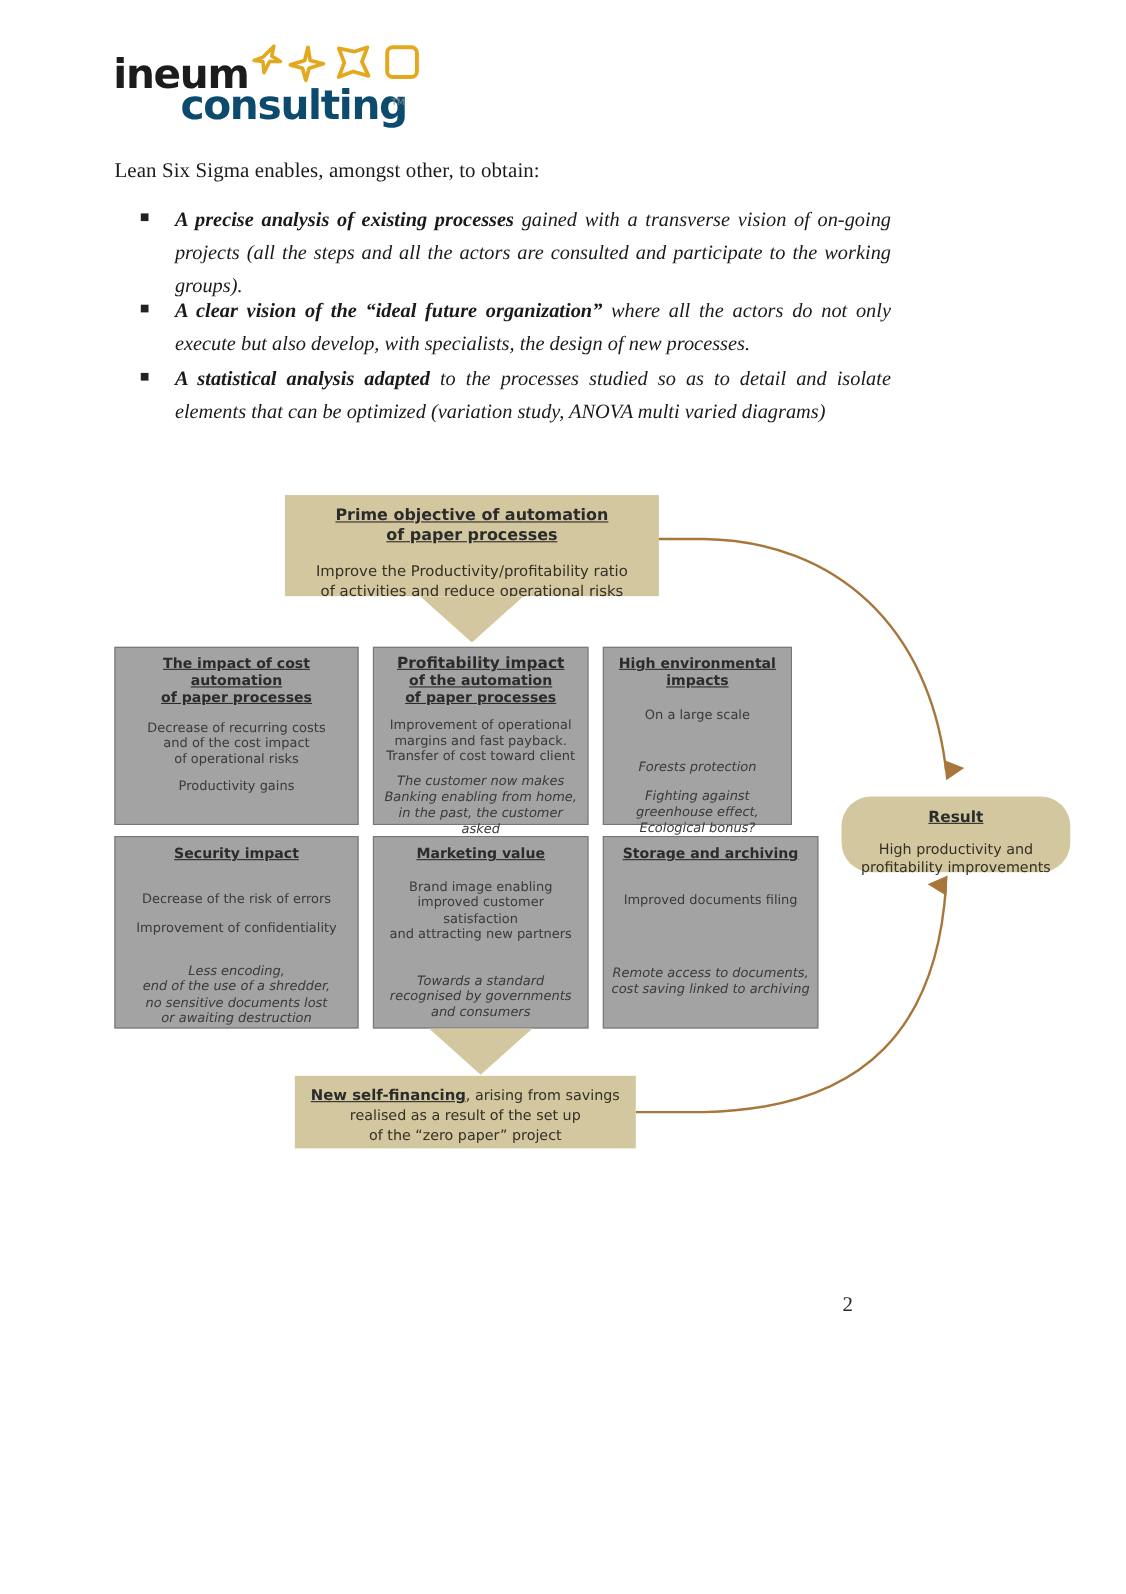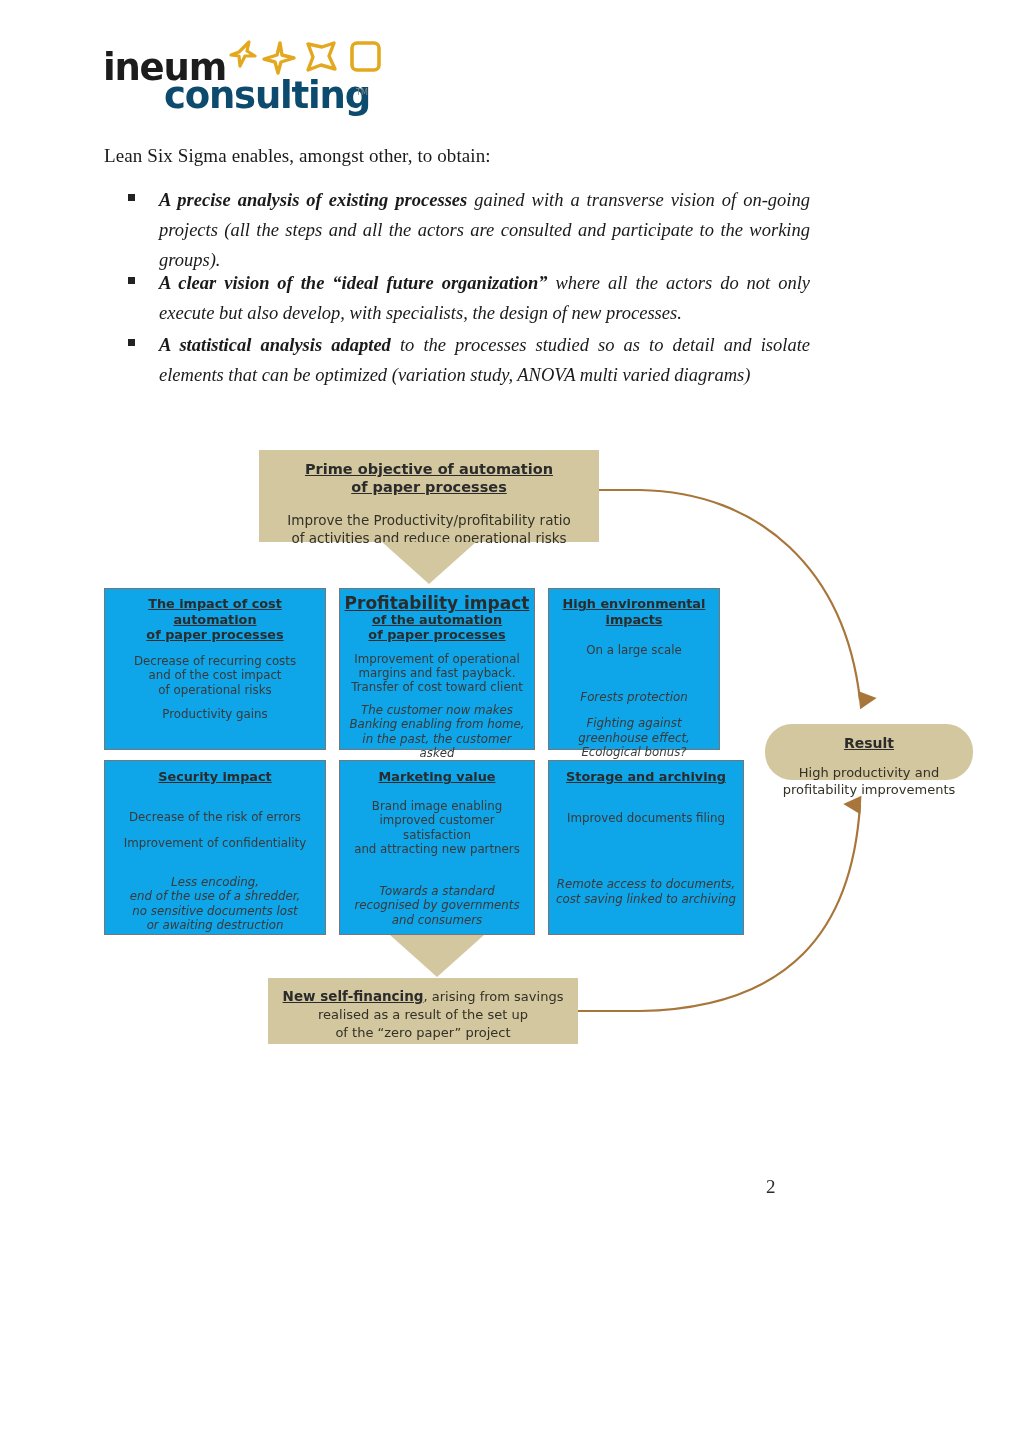--- a/index.html
+++ b/index.html
@@ -119,21 +119,21 @@
     font-family: "DejaVu Sans", sans-serif;
     color: #3a3a3a;
     text-align: center;
   }
   .dbox.tan {
     background: #d3c79f;
     border: none;
     color: #333026;
   }
   .dbox.white {
-    background: #0ea5e9;
+    background: #a3a3a3;
     border: 1px solid #767676;
   }
   .dbox .hd {
     font-weight: bold;
     text-decoration: underline;
     color: #2b2b2b;
     display: block;
   }
   .dbox .ln { display: block; }
   .dbox .para { display: block; }
@@ -220,21 +220,21 @@
       <span class="ln">Decrease of recurring costs</span>
       <span class="ln">and of the cost impact</span>
       <span class="ln">of operational risks</span>
     </span>
     <span class="para" style="margin-top:10px;">
       <span class="ln">Productivity gains</span>
     </span>
   </div>
 
   <div class="dbox white" id="box-profitability-impact" style="left:339px; top:588px; width:196px; height:162px; padding:7px 4px 0; font-size:11.8px; line-height:14.4px;">
-    <span class="hd" style="font-size:17px; line-height:15.5px;">Profitability impact</span>
+    <span class="hd" style="font-size:14px; line-height:15.5px;">Profitability impact</span>
     <span class="hd" style="font-size:12.8px; line-height:15.5px;">of the automation</span>
     <span class="hd" style="font-size:12.8px; line-height:15.5px;">of paper processes</span>
     <span class="para" style="margin-top:9px;">
       <span class="ln">Improvement  of operational</span>
       <span class="ln">margins and fast payback.</span>
       <span class="ln">Transfer of cost toward client</span>
     </span>
     <span class="para ital" style="margin-top:8px;">
       <span class="ln">The customer now makes</span>
       <span class="ln">Banking enabling from home,</span>
@@ -294,21 +294,21 @@
     <span class="hd" style="font-size:12.8px; line-height:15.5px;">Storage and archiving</span>
     <span class="para" style="margin-top:26px;">
       <span class="ln">Improved documents filing</span>
     </span>
     <span class="para ital" style="margin-top:52px;">
       <span class="ln">Remote access to documents,</span>
       <span class="ln">cost saving linked to archiving</span>
     </span>
   </div>
 
-  <div class="dbox tan" id="box-result" style="left:765px; top:724px; width:208px; height:56px; padding-top:10px; font-size:13px; line-height:17px;border-radius:27px;">
+  <div class="dbox tan" id="box-result" style="left:765px; top:724px; width:208px; height:69px; padding-top:10px; font-size:13px; line-height:17px;border-radius:27px;">
     <span class="hd" style="font-size:14px; line-height:18px;">Result</span>
     <span class="ln" style="margin-top:12px;">High productivity and</span>
     <span class="ln">profitability improvements</span>
   </div>
 
   <div class="tri-down" style="left:390px; top:935px;"></div>
 
   <div class="dbox tan" id="box-self-financing" style="left:268px; top:978px; width:310px; height:66px; padding-top:9px; font-size:13px; line-height:18px;">
     <span class="ln"><b class="hd" style="display:inline; font-size:13.5px;">New self-financing</b><span>, arising from savings</span></span>
     <span class="ln">realised as a result of the set up</span>

